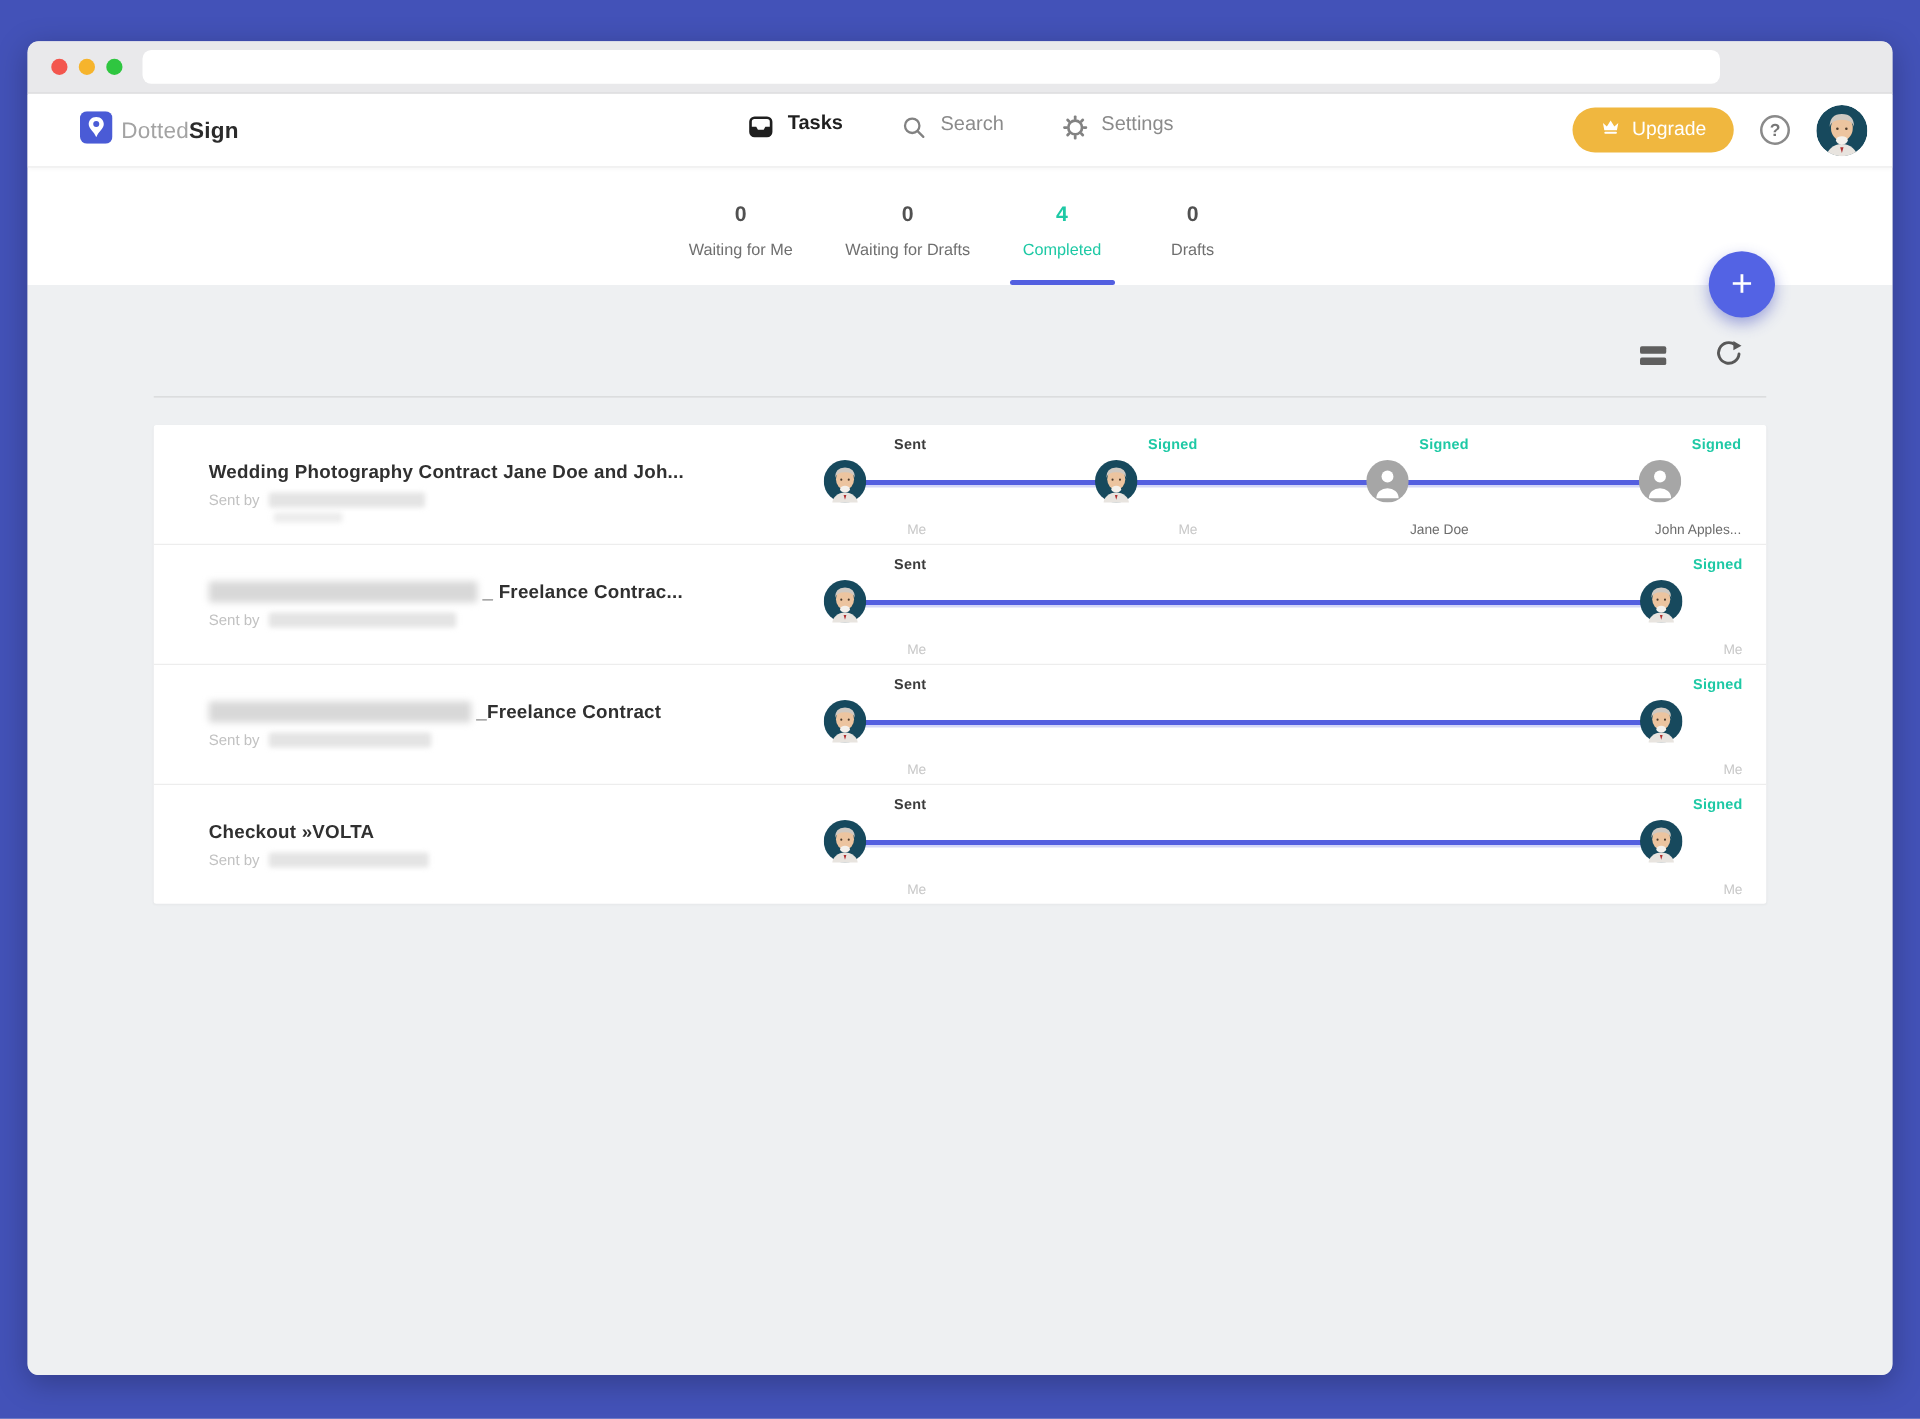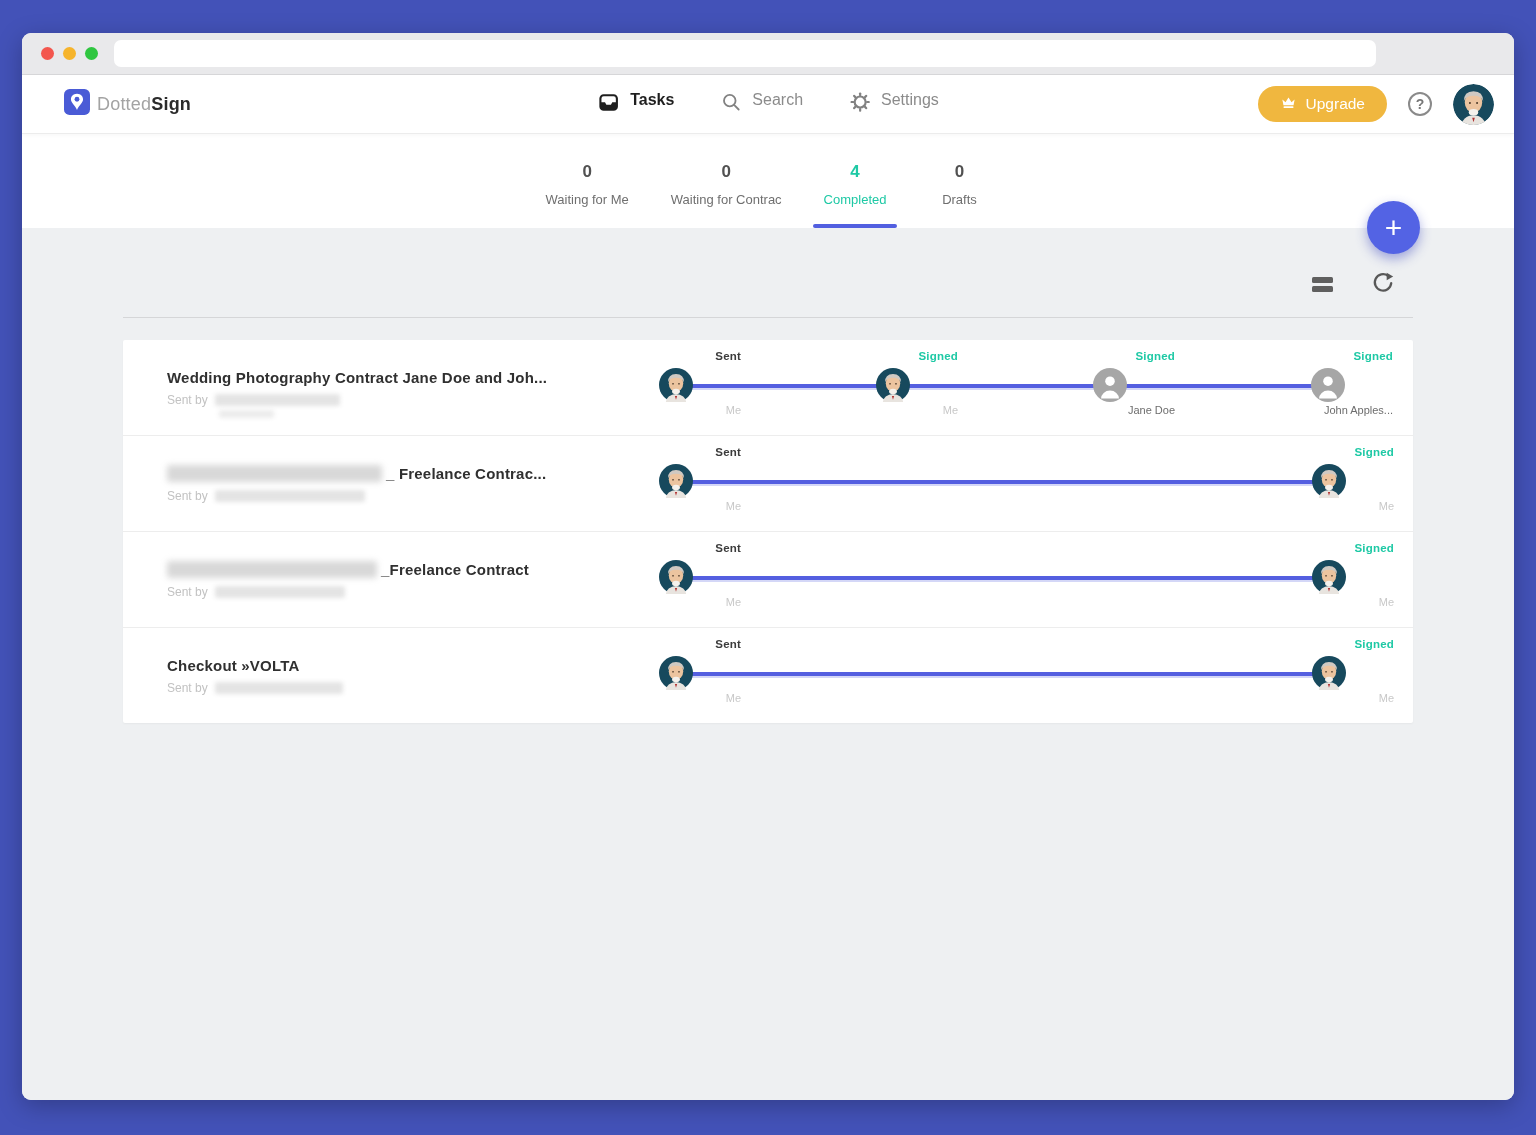--- a/index.html
+++ b/index.html
@@ -99,21 +99,21 @@
   .tsent { margin-top:7px; display:flex; align-items:center; gap:7px; font-size:12px; color:#c2c2c2;text-align:right; }
   .tsent2 { margin-top:3px; margin-left:52px; }
   .redact { display:inline-block; height:12px; width:125px; background:#e4e4e4; border-radius:2px; filter:blur(2px); }
   .redact.small { height:8px; width:55px; background:#ececec; }
   .redact.big { height:17px; background:#d8d8d8; filter:blur(3px); margin-right:4px; }
   .tl-line { position:absolute; top:44px; height:3.5px; background:#545fe0; border-radius:2px; box-shadow:0 2px 0 rgba(84,95,224,0.25); }
   .node { position:absolute; top:10px; width:130px; transform:translateX(-50%); text-align:right; z-index:1; }
   .nstatus { font-size:11.5px; font-weight:bold; color:#3c3c3c; letter-spacing:0.2px; }
   .nstatus.signed { color:#1ec9a5; }
   .navatar { width:34px; height:34px; margin:6px auto 0; border-radius:50%; }
-  .nname { margin-top:2px; font-size:11px; color:#6d6d6d; white-space:nowrap; }
+  .nname { margin-top:16px; font-size:11px; color:#6d6d6d; white-space:nowrap; }
   .nname.me { color:#c8c8c8; }
 </style>
 </head>
 <body>
 
 <div class="window">
 
   <div class="chrome">
     <div class="lights">
       <span class="light red"></span>
@@ -200,21 +200,21 @@
     </div>
   </div>
 
   <div class="tabs">
     <div class="tab">
       <div class="tab-count">0</div>
       <div class="tab-label">Waiting for Me</div>
     </div>
     <div class="tab">
       <div class="tab-count">0</div>
-      <div class="tab-label">Waiting for Contrac</div>
+      <div class="tab-label">Waiting for Drafts</div>
     </div>
     <div class="tab active">
       <div class="tab-count">4</div>
       <div class="tab-label">Completed</div>
       <div class="tab-underline"></div>
     </div>
     <div class="tab">
       <div class="tab-count">0</div>
       <div class="tab-label">Drafts</div>
     </div>

